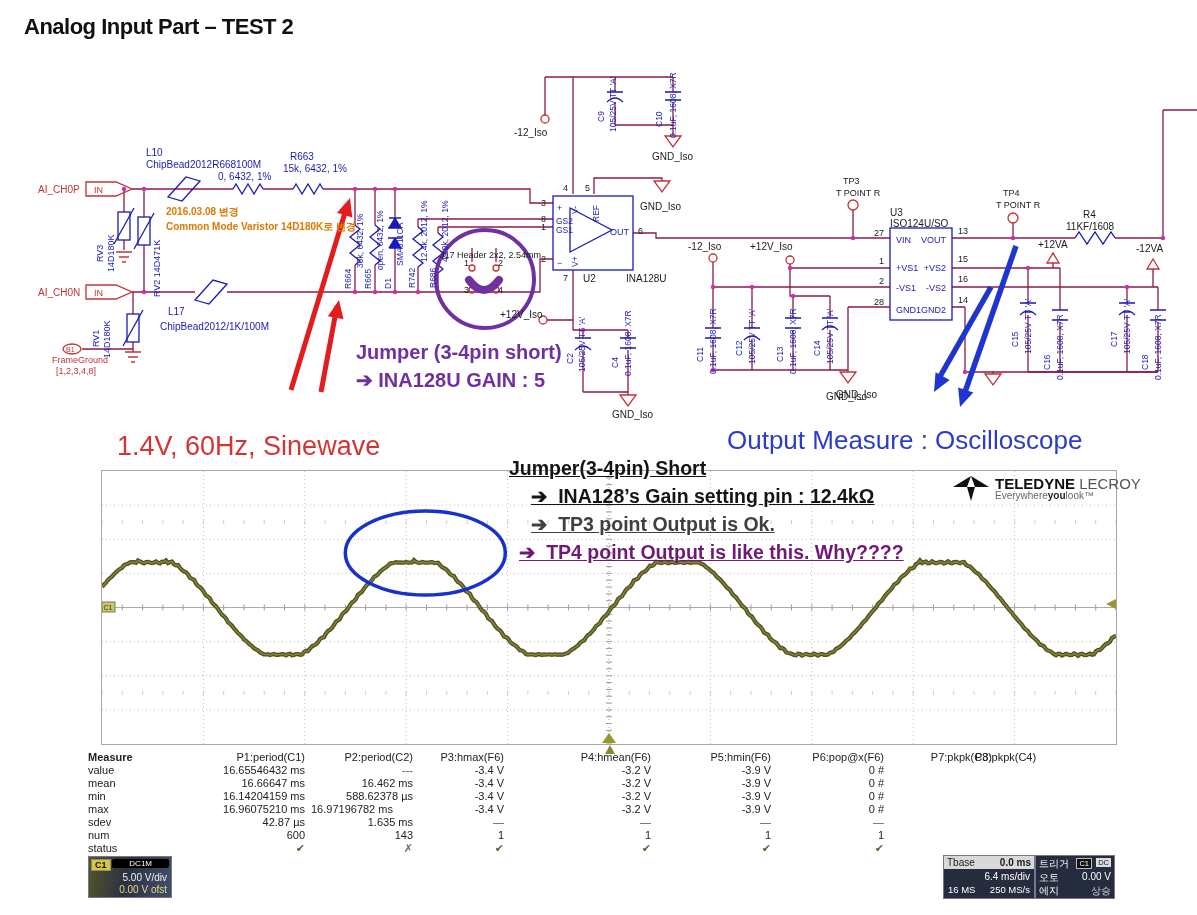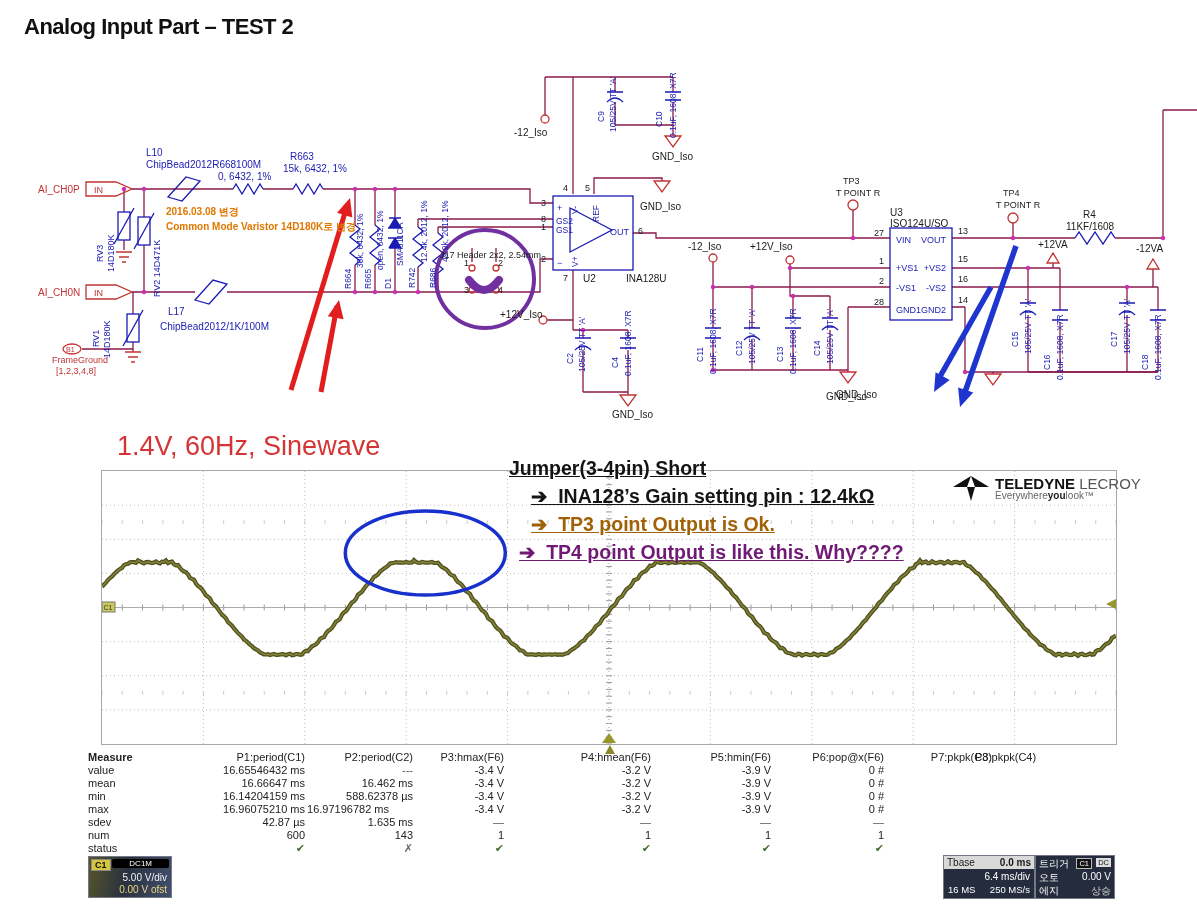--- a/index.html
+++ b/index.html
@@ -293,20 +293,22 @@
         <text x="1063" y="380" fill="#1a1ab4" font-size="8.5" text-anchor="start" font-weight="normal" transform="rotate(-90 1063 380)">0.1uF, 1608, X7R</text>
         <text x="1117" y="347" fill="#1a1ab4" font-size="8.5" text-anchor="start" font-weight="normal" transform="rotate(-90 1117 347)">C17</text>
         <text x="1130" y="354" fill="#1a1ab4" font-size="8.5" text-anchor="start" font-weight="normal" transform="rotate(-90 1130 354)">105/25V TT 'A'</text>
         <text x="1148" y="370" fill="#1a1ab4" font-size="8.5" text-anchor="start" font-weight="normal" transform="rotate(-90 1148 370)">C18</text>
         <text x="1161" y="380" fill="#1a1ab4" font-size="8.5" text-anchor="start" font-weight="normal" transform="rotate(-90 1161 380)">0.1uF, 1608, X7R</text>
         <text x="836" y="398" fill="#1a1a1a" font-size="10" text-anchor="start" font-weight="normal">GND_Iso</text>
       </g>
   </svg>
 
   <div class="ann ann-input"><br><span>1.4V, 60Hz, Sinewave</span></div>
+  <div class="ann ann-jumper"><span>Jumper (3-4pin short)</span><br><span>➔ INA128U GAIN : 5</span></div>
+  <div class="ann ann-output">Output Measure : Oscilloscope</div>
 
   <div class="scope">
     <svg id="scope-svg" width="1014" height="273" viewBox="0 0 1014 273">
         <rect x="0" y="0" width="1014" height="273" fill="#fff"></rect>
         <line x1="101.4" y1="0" x2="101.4" y2="273" stroke="#bdbdbd" stroke-dasharray="1 3"></line>
         <line x1="202.8" y1="0" x2="202.8" y2="273" stroke="#bdbdbd" stroke-dasharray="1 3"></line>
         <line x1="304.20000000000005" y1="0" x2="304.20000000000005" y2="273" stroke="#bdbdbd" stroke-dasharray="1 3"></line>
         <line x1="405.6" y1="0" x2="405.6" y2="273" stroke="#bdbdbd" stroke-dasharray="1 3"></line>
         <line x1="507" y1="0" x2="507" y2="273" stroke="#bdbdbd" stroke-dasharray="1 3"></line>
         <line x1="608.4000000000001" y1="0" x2="608.4000000000001" y2="273" stroke="#bdbdbd" stroke-dasharray="1 3"></line>
@@ -521,21 +523,21 @@
         <ellipse cx="323.31200000000007" cy="82" rx="80" ry="42" fill="none" stroke="#1830cc" stroke-width="3.5"></ellipse>
         <rect x="0" y="131" width="13" height="10" fill="#c9c95a" stroke="#777"></rect>
         <text x="1.5" y="139" font-size="7" fill="#333">C1</text>
         <polygon points="1014,128 1014,138 1004,133" fill="#97972e"></polygon>
         <polygon points="500,272 514,272 507,262" fill="#97972e"></polygon>
       </svg>
   </div>
   <div id="notes">
       <div class="note" style="color: rgb(20, 20, 20); left: 509px; top: 457px;">Jumper(3-4pin) Short</div>
       <div class="note" style="color: rgb(20, 20, 20); left: 531px; top: 485px;">➔  INA128’s Gain setting pin : 12.4kΩ</div>
-      <div class="note" style="color: #a16207; left: 531px; top: 513px;">➔  TP3 point Output is Ok.</div>
+      <div class="note" style="color: #404040; left: 531px; top: 513px;">➔  TP3 point Output is Ok.</div>
       <div class="note" style="color: #701a75; left: 519px; top: 541px;">➔  TP4 point Output is like this. Why????</div>
     </div>
 
   <div class="logo">
     <svg width="42" height="30" viewBox="0 0 42 30">
       <polygon points="2,13 20,2 16,13" fill="#111"></polygon>
       <polygon points="20,2 38,13 24,13" fill="#111"></polygon>
       <polygon points="16,13 24,13 20,27" fill="#111"></polygon>
     </svg>
     <div class="lg-line1"><b>TELEDYNE</b><span> LECROY</span></div>
@@ -556,21 +558,21 @@
       <div class="tcell" style="left: 175px; top: 777px; width: 130px; text-align: right;">16.66647 ms</div>
       <div class="tcell" style="left: 175px; top: 790px; width: 130px; text-align: right;">16.14204159 ms</div>
       <div class="tcell" style="left: 175px; top: 803px; width: 130px; text-align: right;">16.96075210 ms</div>
       <div class="tcell" style="left: 175px; top: 816px; width: 130px; text-align: right;">42.87 µs</div>
       <div class="tcell" style="left: 175px; top: 829px; width: 130px; text-align: right;">600</div>
       <div class="tcell" style="left: 175px; top: 842px; width: 130px; text-align: right; color: rgb(70, 112, 47);">✔</div>
       <div class="tcell" style="left: 283px; top: 751px; width: 130px; text-align: right;">P2:period(C2)</div>
       <div class="tcell" style="left: 283px; top: 764px; width: 130px; text-align: right; color: rgb(85, 85, 85);">---</div>
       <div class="tcell" style="left: 283px; top: 777px; width: 130px; text-align: right;">16.462 ms</div>
       <div class="tcell" style="left: 283px; top: 790px; width: 130px; text-align: right;">588.62378 µs</div>
-      <div class="tcell" style="left: 283px; top: 803px; width: 130px; text-align: center;">16.97196782 ms</div>
+      <div class="tcell" style="left: 283px; top: 803px; width: 130px; text-align: left; padding-left: 28px;">16.97196782 ms</div>
       <div class="tcell" style="left: 283px; top: 816px; width: 130px; text-align: right;">1.635 ms</div>
       <div class="tcell" style="left: 283px; top: 829px; width: 130px; text-align: right;">143</div>
       <div class="tcell" style="left: 283px; top: 842px; width: 130px; text-align: right; color: rgb(102, 102, 102);">✗</div>
       <div class="tcell" style="left: 374px; top: 751px; width: 130px; text-align: right;">P3:hmax(F6)</div>
       <div class="tcell" style="left: 374px; top: 764px; width: 130px; text-align: right;">-3.4 V</div>
       <div class="tcell" style="left: 374px; top: 777px; width: 130px; text-align: right;">-3.4 V</div>
       <div class="tcell" style="left: 374px; top: 790px; width: 130px; text-align: right;">-3.4 V</div>
       <div class="tcell" style="left: 374px; top: 803px; width: 130px; text-align: right;">-3.4 V</div>
       <div class="tcell" style="left: 374px; top: 816px; width: 130px; text-align: right; color: rgb(85, 85, 85);">—</div>
       <div class="tcell" style="left: 374px; top: 829px; width: 130px; text-align: right;">1</div>

